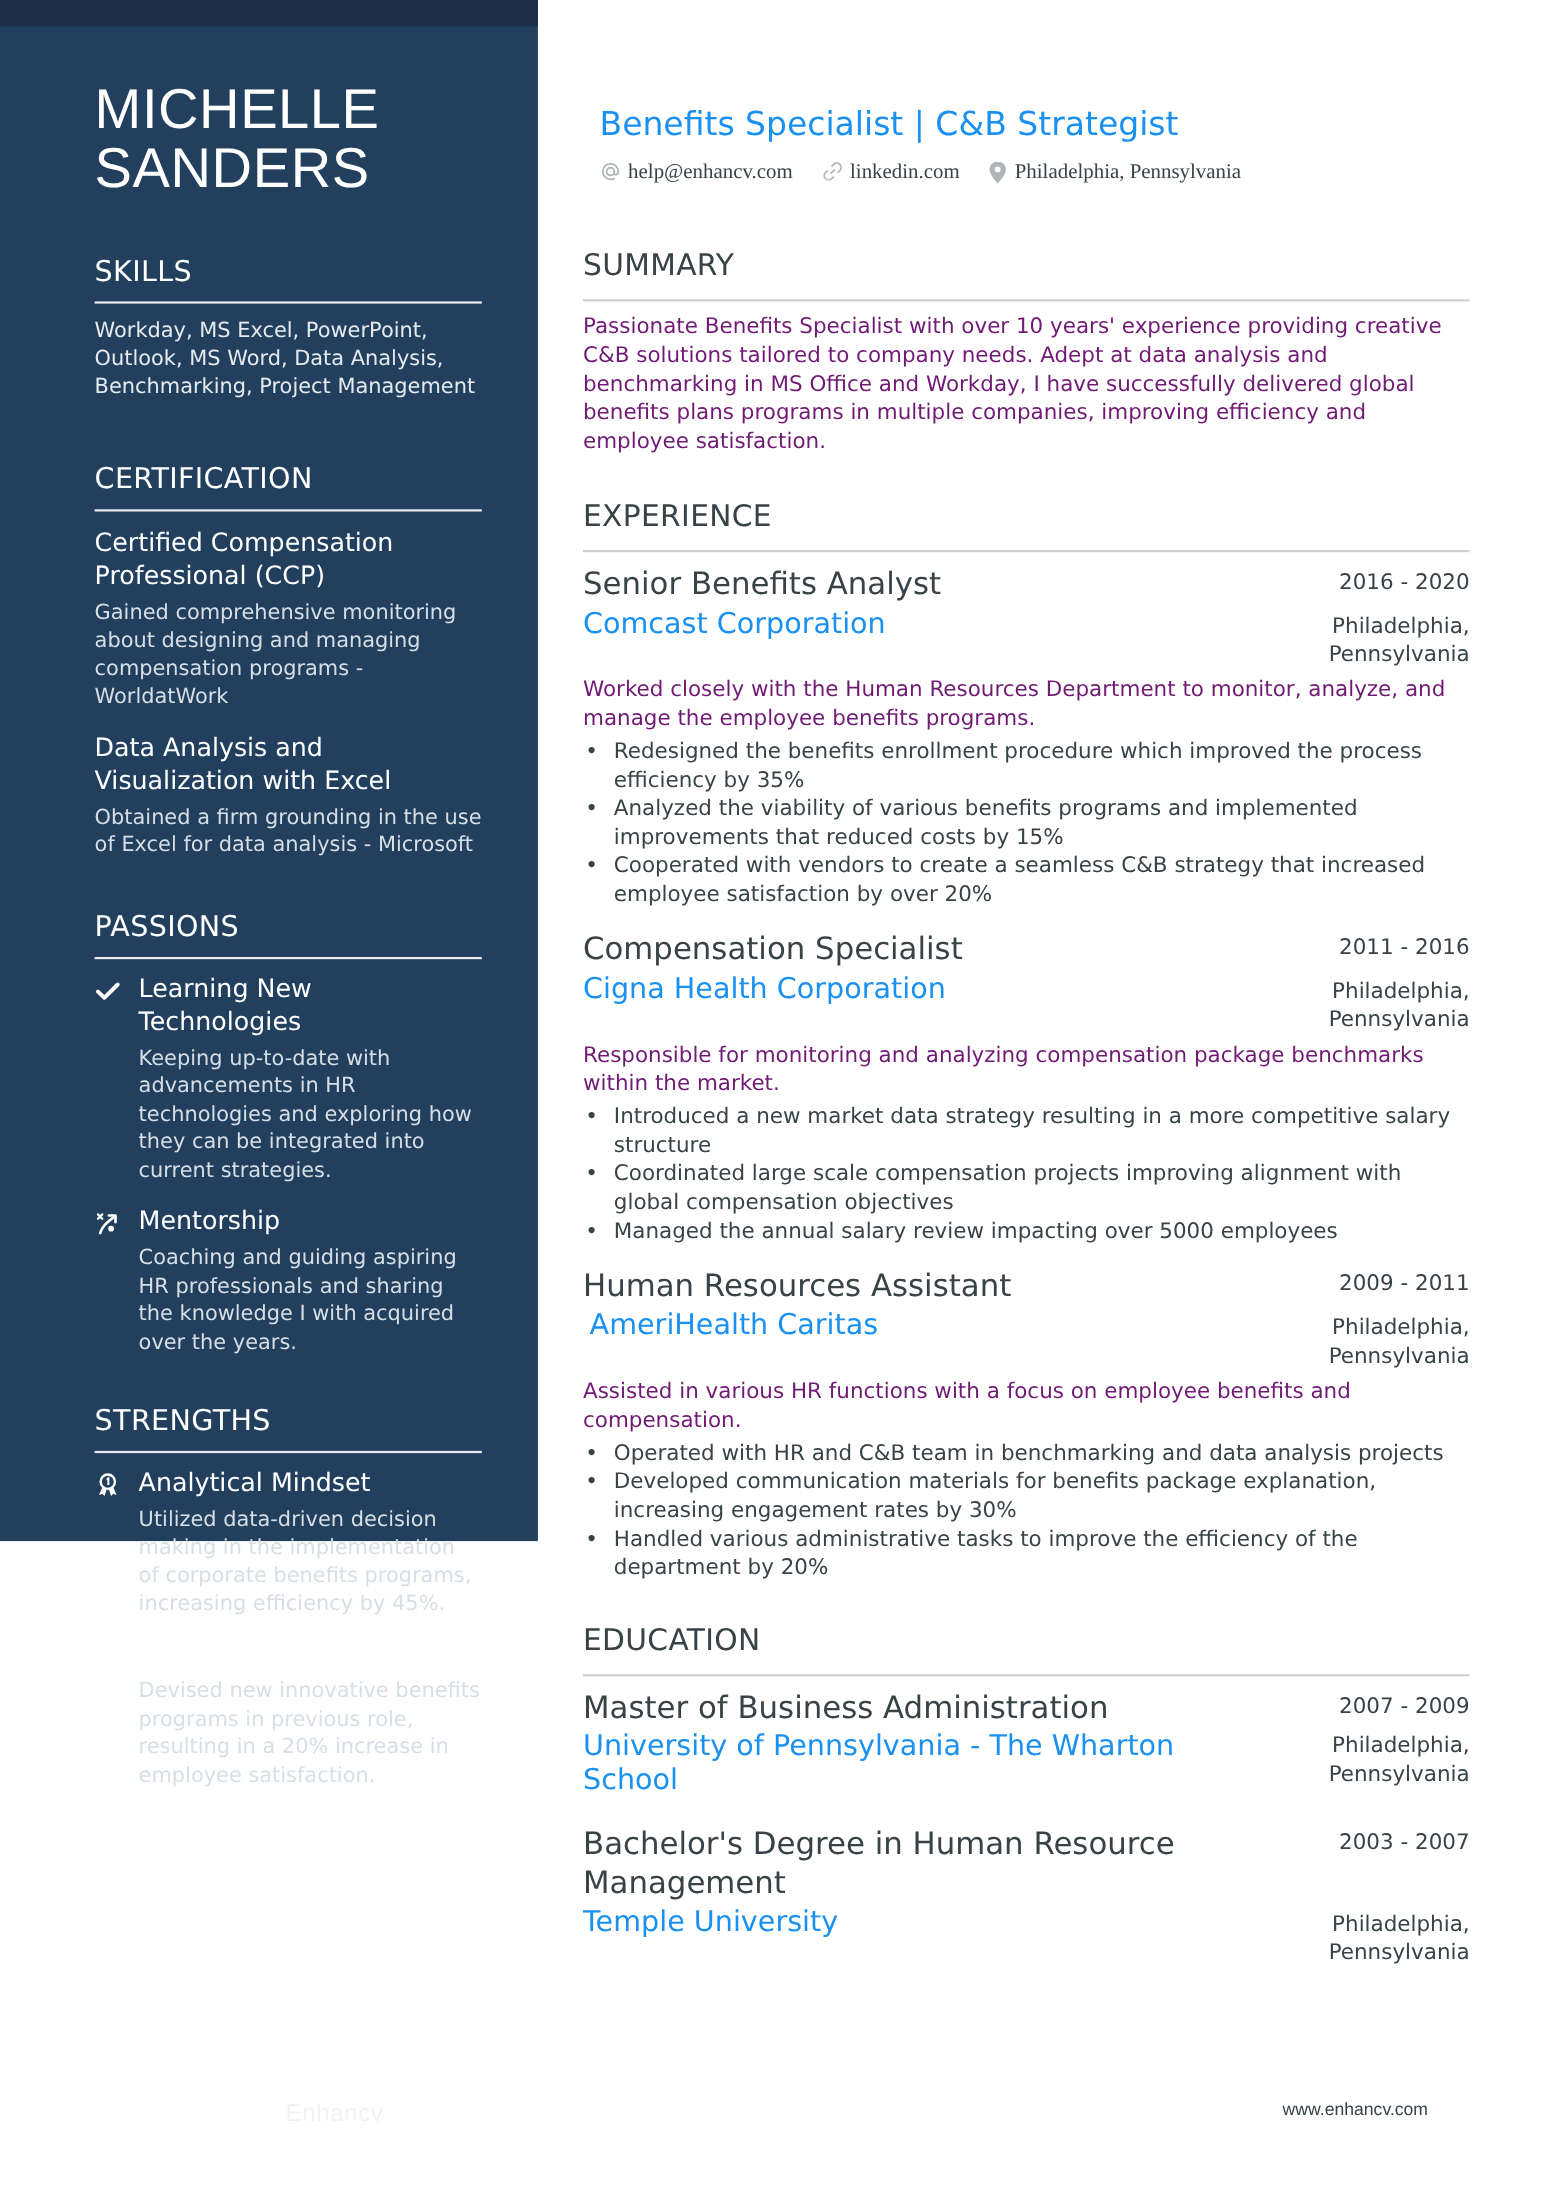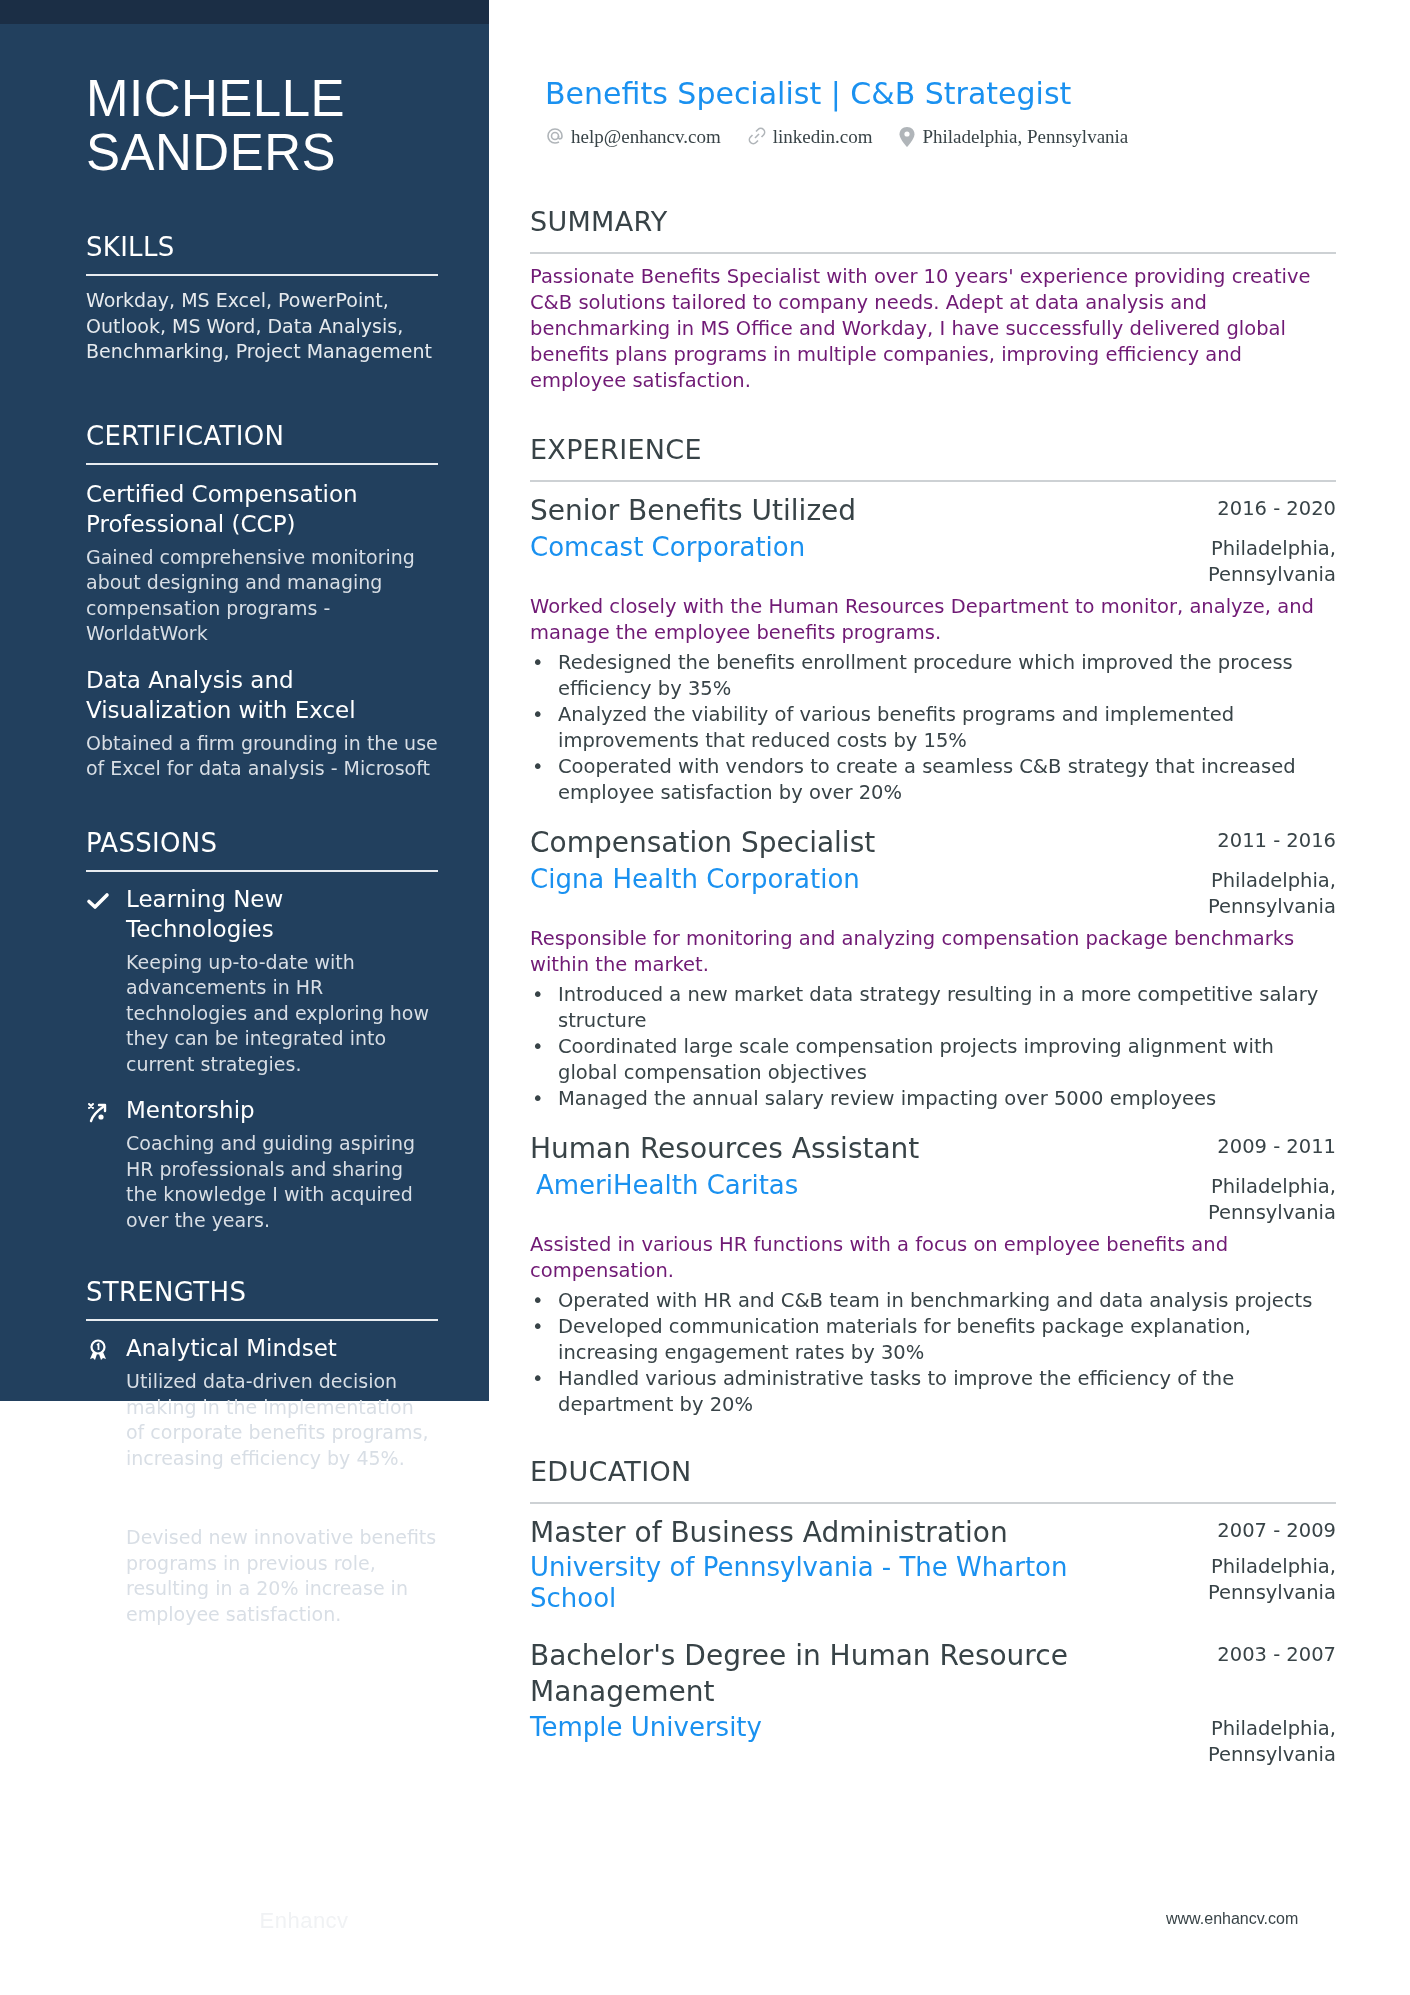--- a/index.html
+++ b/index.html
@@ -22,21 +22,21 @@
 
   .icon-item { position: relative; padding-left: 40px; margin-top: 18px; }
   .icon-item .ico { position: absolute; left: 0; top: 5px; width: 24px; height: 24px; }
 
   .footer-left { position: absolute; left: 89px; top: 1908px; display: flex; align-items: center; color: #fff; }
   .powered { font-family: "Liberation Sans", sans-serif; font-size: 16px; }
   .logo { margin-left: 28px; display: flex; align-items: center; }
   .logo-text { font-family: "Liberation Sans", sans-serif; font-size: 22px; margin-left: 10px; letter-spacing: 0.5px; color: #f0f2f4; }
 
   .main { position: absolute; left: 530px; top: 72px; width: 806px; }
-  .headline { font-size: 30px; line-height: 44px; color: #1a91f0; font-weight: 400; padding-left: 15px; }
+  .headline { font-size: 30px; line-height: 44px; color: #1a91f0; font-weight: 400; padding-left: 15px; margin-top: 20px; }
   .contacts { display: flex; align-items: center; margin-top: 10px; padding-left: 15px; font-size: 19px; color: #384347; }
   .contact { display: flex; margin-right: 26px; font-family: Liberation Serif, serif; }
   .contact .cico { margin-right: 6px; display: inline-flex; }
 
   .section { margin-top: 0; }
   .sec-title { font-size: 27px; line-height: 36px; color: #384347; font-weight: 400; letter-spacing: 0.3px; }
   .sec-rule { height: 2px; background: #cdd1d4; margin-top: 12px; margin-bottom: 10px; }
   .body-text { font-size: 19.5px; line-height: 26px; color: #701a75; }
 
   .job { margin-bottom: 14px; }
@@ -184,21 +184,21 @@
     <div class="sec-rule"></div>
     <div class="body-text">Passionate Benefits Specialist with over 10 years' experience providing creative C&amp;B solutions tailored to company needs. Adept at data analysis and benchmarking in MS Office and Workday, I have successfully delivered global benefits plans programs in multiple companies, improving efficiency and employee satisfaction.</div>
   </div>
 
   <div class="section" style="margin-top:38px">
     <div class="sec-title">EXPERIENCE</div>
     <div class="sec-rule"></div>
 
     <div class="job">
       <div class="job-row">
-        <div class="job-title">Senior Benefits Utilized</div>
+        <div class="job-title">Senior Benefits Analyst</div>
         <div class="job-date">2016 - 2020</div>
       </div>
       <div class="job-row">
         <div class="job-company">Comcast Corporation</div>
         <div class="job-loc">
           <div>Philadelphia,</div>
           <div>Pennsylvania</div>
         </div>
       </div>
       <div class="body-text job-desc" style="margin-top:6px">Worked closely with the Human Resources Department to monitor, analyze, and manage the employee benefits programs.</div>

